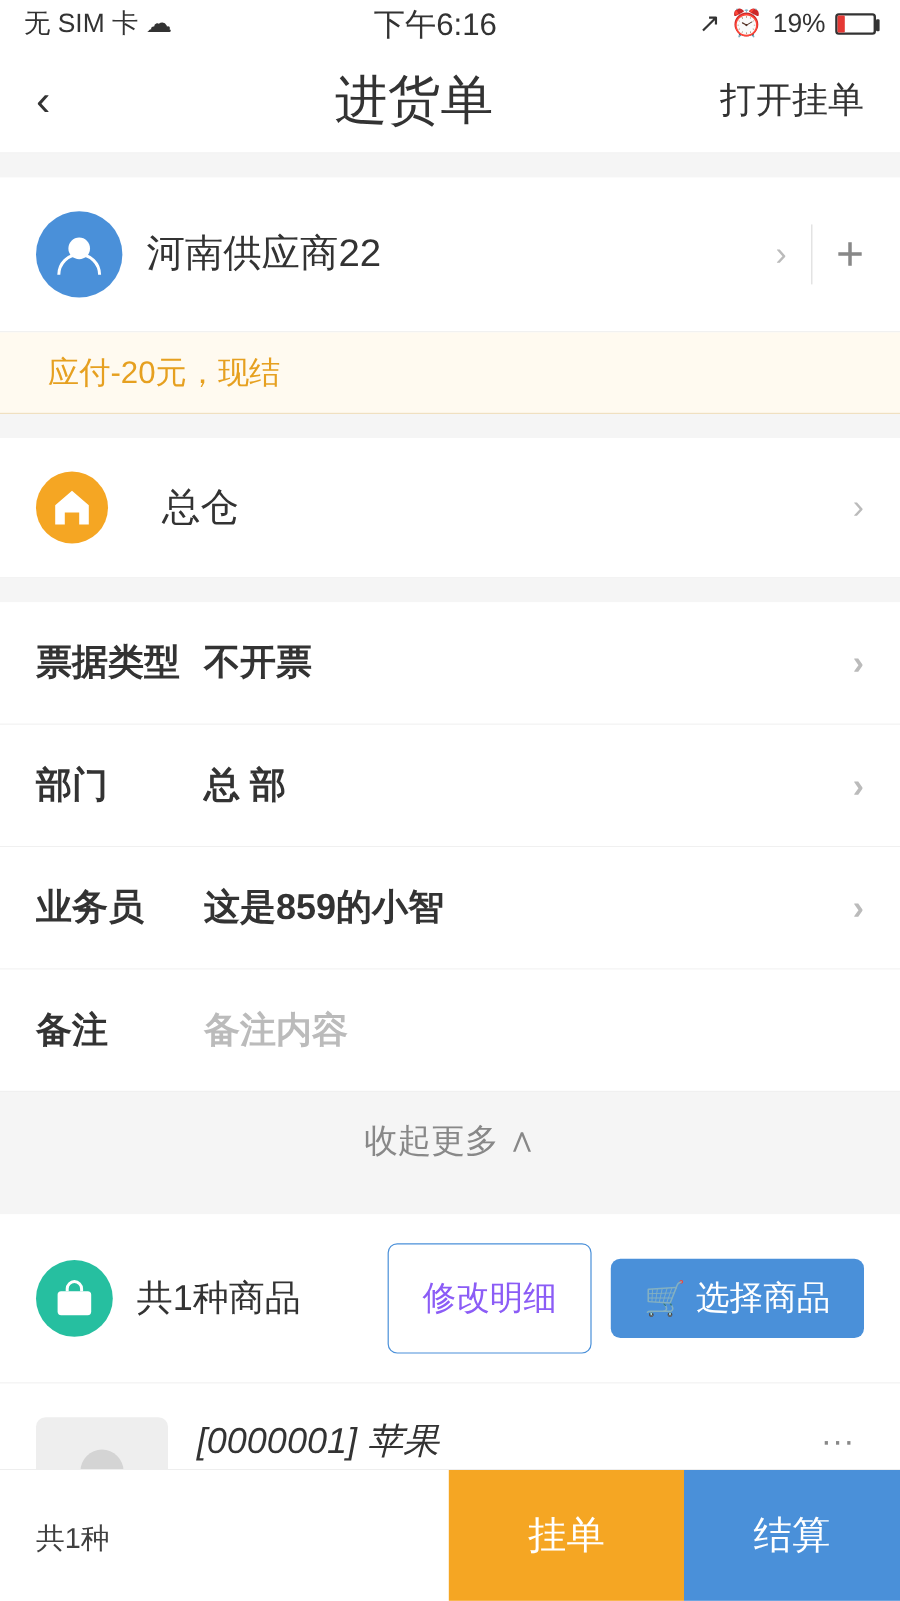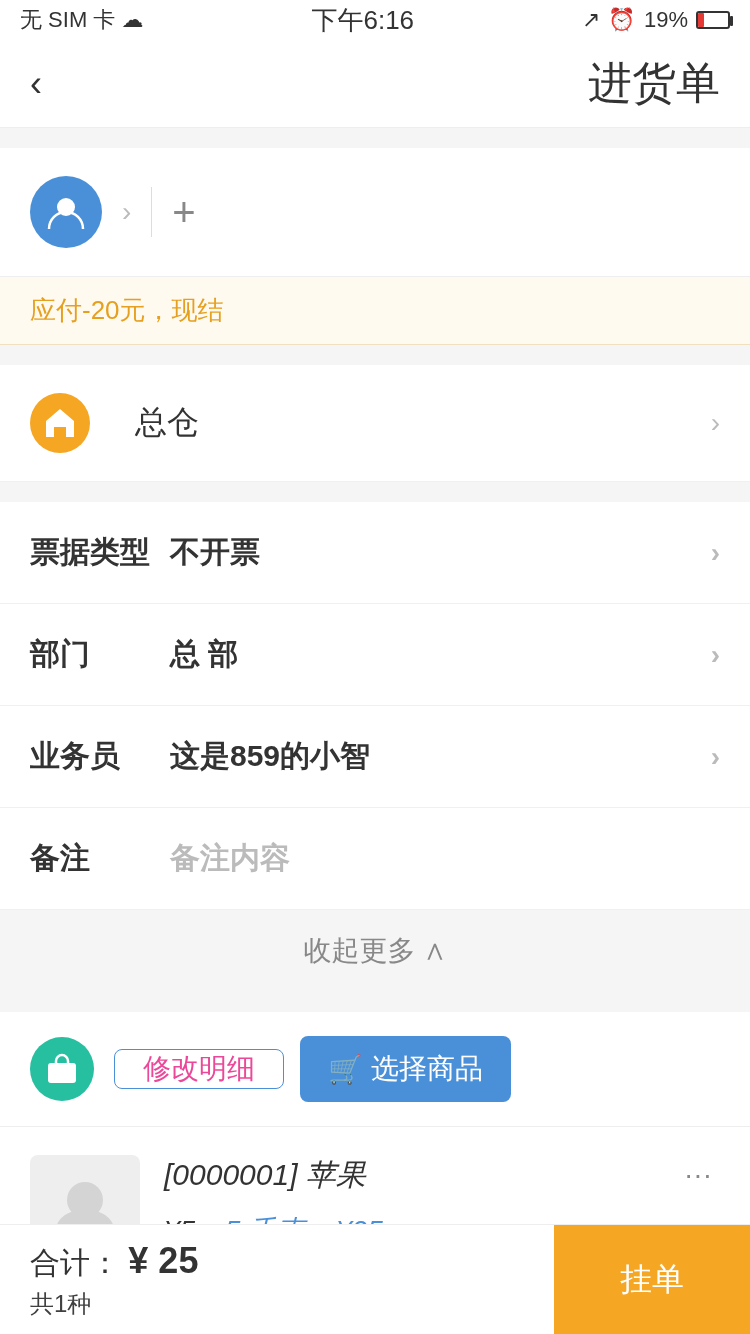--- a/index.html
+++ b/index.html
@@ -105,21 +105,21 @@
     .divider-v {
       width: 1px;
       height: 50px;
       background: #ddd;
       margin-right: 20px;
     }
 
     
     .notice-banner {
       background: #fffaf0;
-      padding: 16px 30px;
+      padding: 16px 40px;
       font-size: 26px;
       color: #e6a020;
       border-bottom: 1px solid #f0e0c0;
     }
 
     
     .info-row {
       display: flex;
       align-items: center;
       padding: 30px;
@@ -210,24 +210,24 @@
       margin-right: 20px;
       flex-shrink: 0;
     }
     .product-count {
       flex: 1;
       font-size: 30px;
       color: #333;
     }
     .btn-modify {
       border: 1.5px solid #4a90d9;
-      color: #ec4899;
+      color: #8b5cf6;
       background: #fff;
       border-radius: 8px;
-      padding: 0 28px;
+      padding: 26px 28px;
       font-size: 28px;
       cursor: pointer;
       margin-right: 16px;
     }
     .btn-select {
       background: #4a90d9;
       color: #fff;
       border: none;
       border-radius: 8px;
       padding: 14px 28px;
@@ -353,32 +353,34 @@
     <span style="display:inline-block;width:34px;height:18px;border:2px solid #333;border-radius:3px;position:relative;vertical-align:middle;">
       <span style="display:block;width:20%;height:100%;background:#e53935;border-radius:1px;"></span>
       <span style="position:absolute;right:-5px;top:3px;width:3px;height:10px;background:#333;border-radius:1px;"></span>
     </span>
   </div>
 </div>
 
 <div class="nav-bar">
   <div class="nav-back">‹</div>
   <div class="nav-title">进货单</div>
+  <div class="nav-action">打开挂单</div>
 </div>
 
 <div class="section-gap"></div>
 
 <div class="card">
   <div class="supplier-row">
     <div class="supplier-avatar">
       <svg viewBox="0 0 42 42" fill="none" xmlns="http://www.w3.org/2000/svg">
         <circle cx="21" cy="16" r="9" fill="white"></circle>
         <path d="M4 38c0-9.4 7.6-17 17-17s17 7.6 17 17" stroke="white" stroke-width="2.5" fill="none"></path>
       </svg>
     </div>
+    <div class="supplier-name">河南供应商22</div>
     <div class="supplier-arrow">›</div>
     <div class="divider-v"></div>
     <div class="supplier-add">+</div>
   </div>
 
   <div class="notice-banner">应付-20元，现结</div>
 </div>
 
 <div class="section-gap"></div>
 
@@ -427,20 +429,21 @@
 <div class="section-gap"></div>
 
 <div class="card">
   <div class="product-header">
     <div class="product-icon">
       <svg width="36" height="36" viewBox="0 0 36 36" fill="none">
         <rect x="4" y="12" width="28" height="20" rx="3" fill="white"></rect>
         <path d="M12 12V10C12 6.7 14.7 4 18 4C21.3 4 24 6.7 24 10V12" stroke="white" stroke-width="2.5" fill="none"></path>
       </svg>
     </div>
+    <div class="product-count">共1种商品</div>
     <button class="btn-modify">修改明细</button>
     <button class="btn-select">
       <span>🛒</span>
       <span>选择商品</span>
     </button>
   </div>
 
   <div class="product-item">
     <div class="product-thumb">
       <svg class="product-thumb-inner" viewBox="0 0 80 80" fill="none">
@@ -465,20 +468,17 @@
       </div>
     </div>
     <div class="product-more">···</div>
   </div>
 </div>
 
 <div class="spacer-bottom"></div>
 
 <div class="bottom-bar">
   <div class="bottom-total">
-    <div class="bottom-total-main">
-      <span>合计：</span>
-      <span class="amount">¥ 25</span>
-    </div>
     <div class="bottom-total-sub">共1种</div>
   </div>
   <div class="btn-hang">挂单</div>
+  <div class="btn-settle">结算</div>
 </div>
 
 </body></html>

